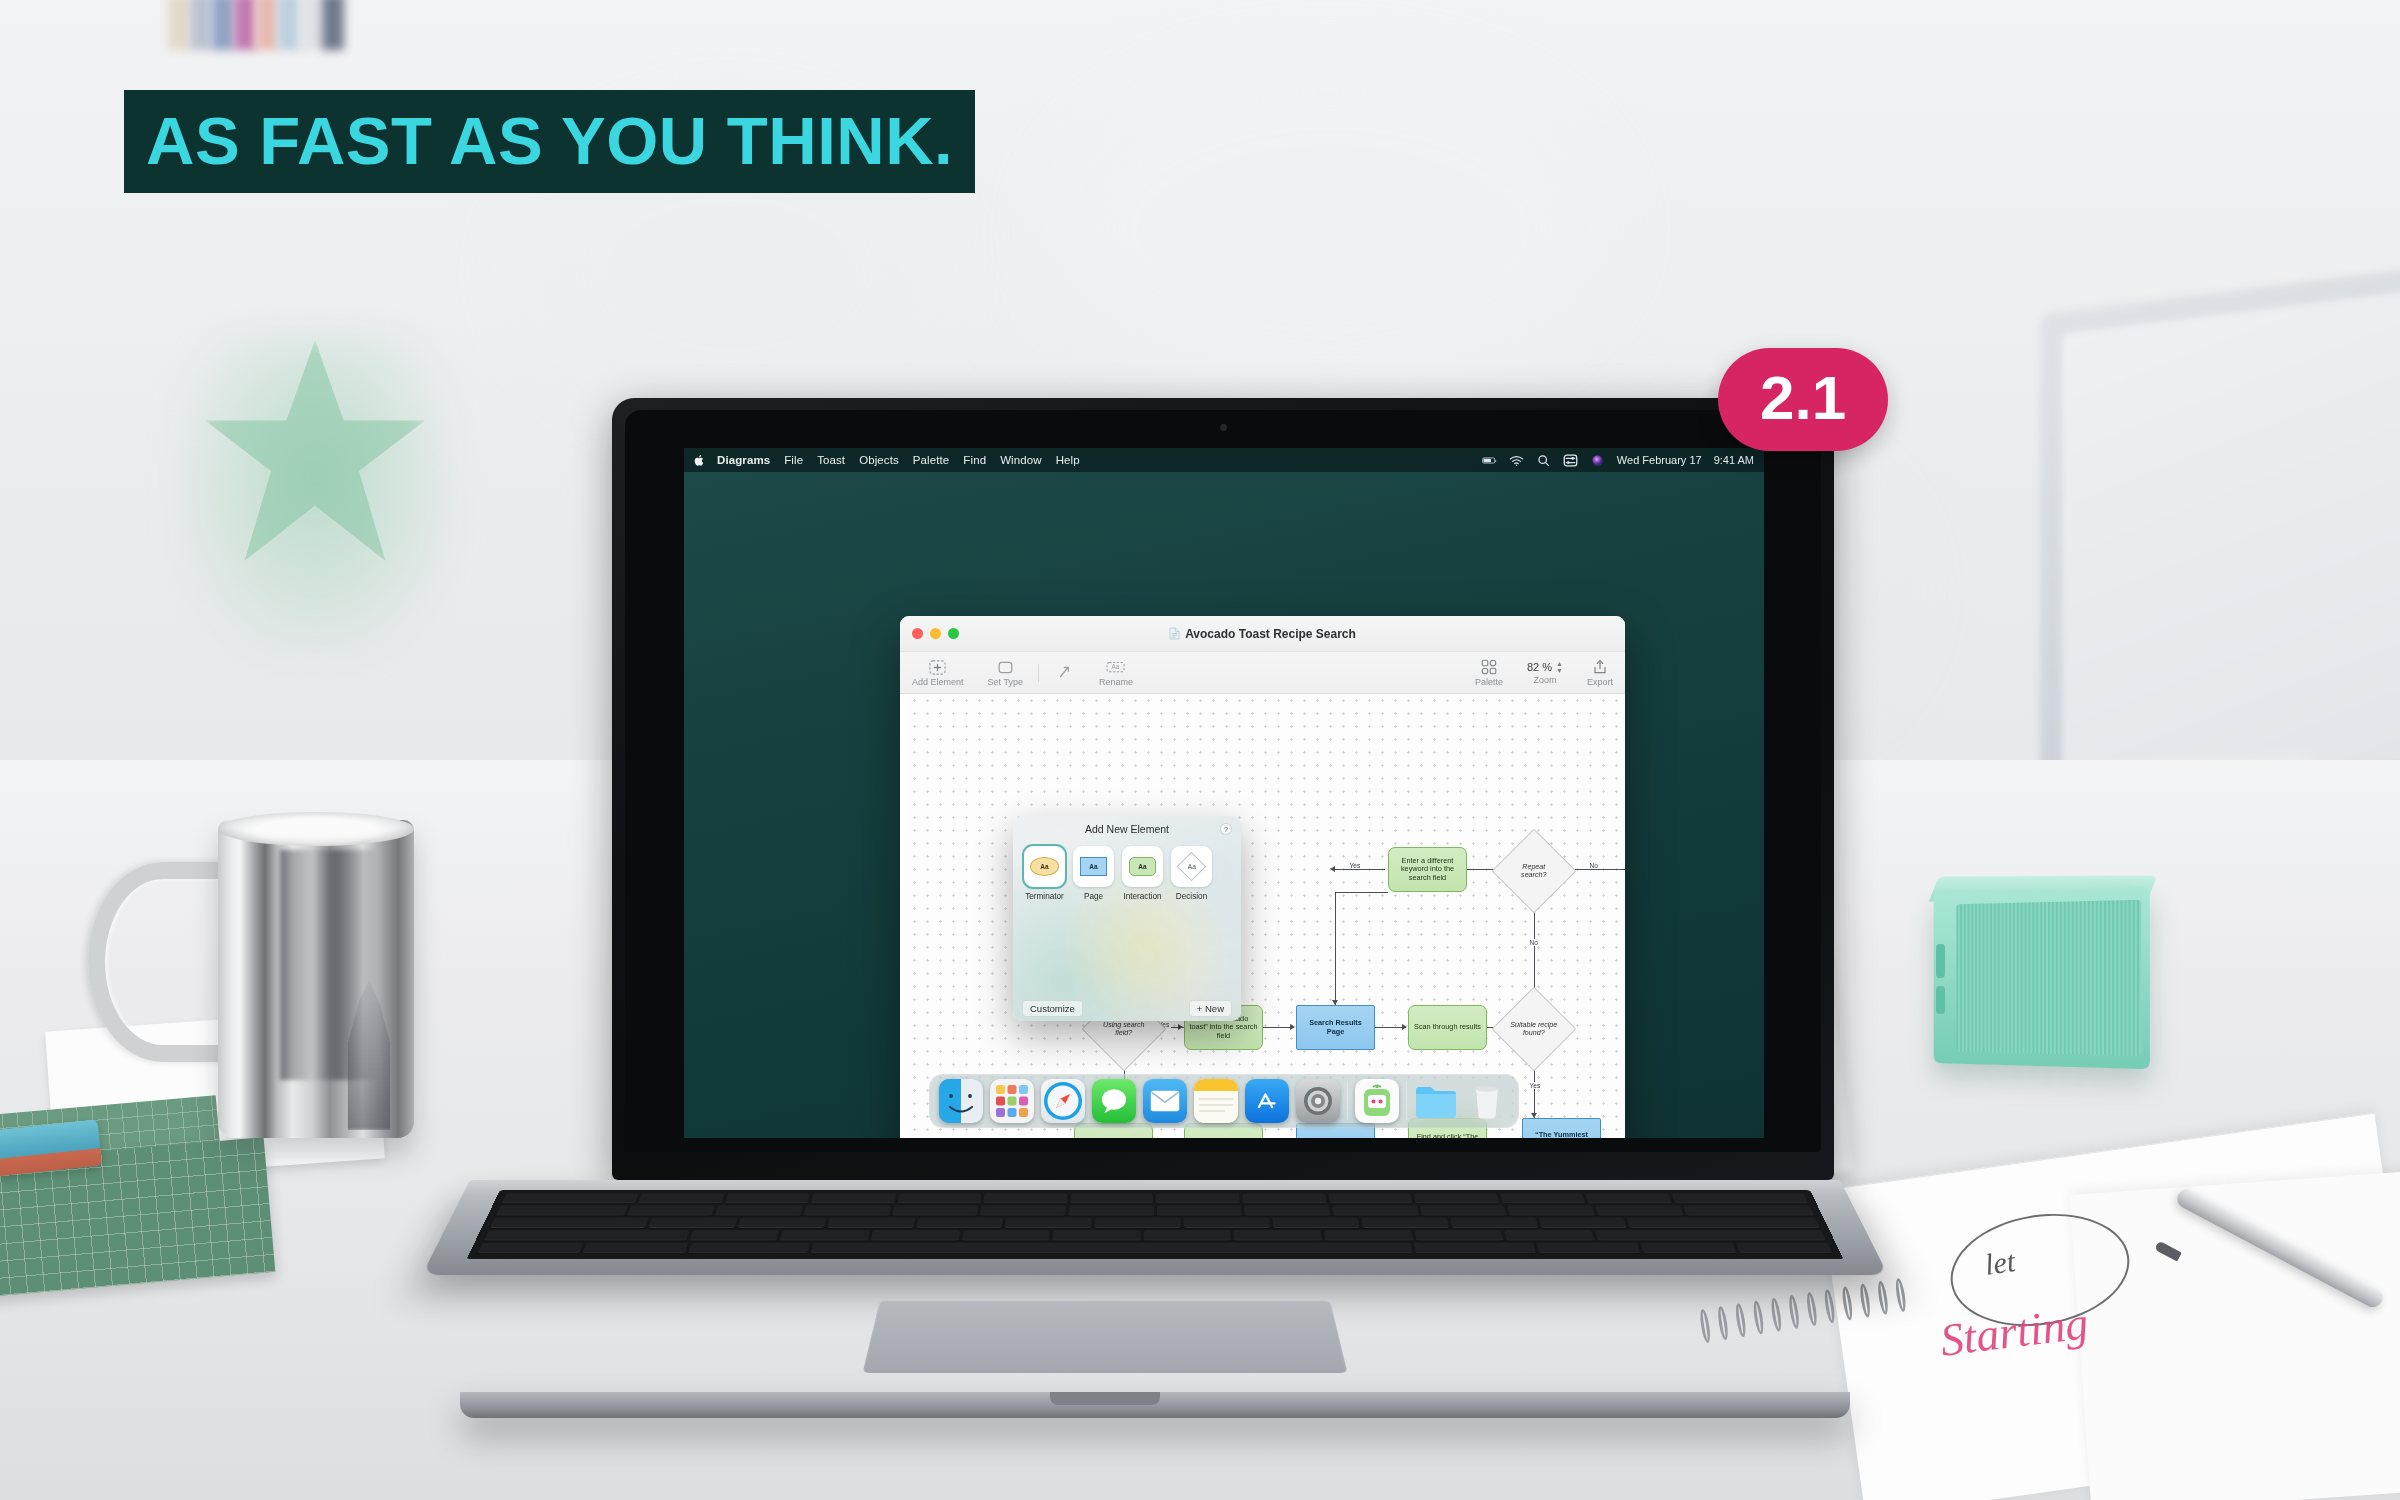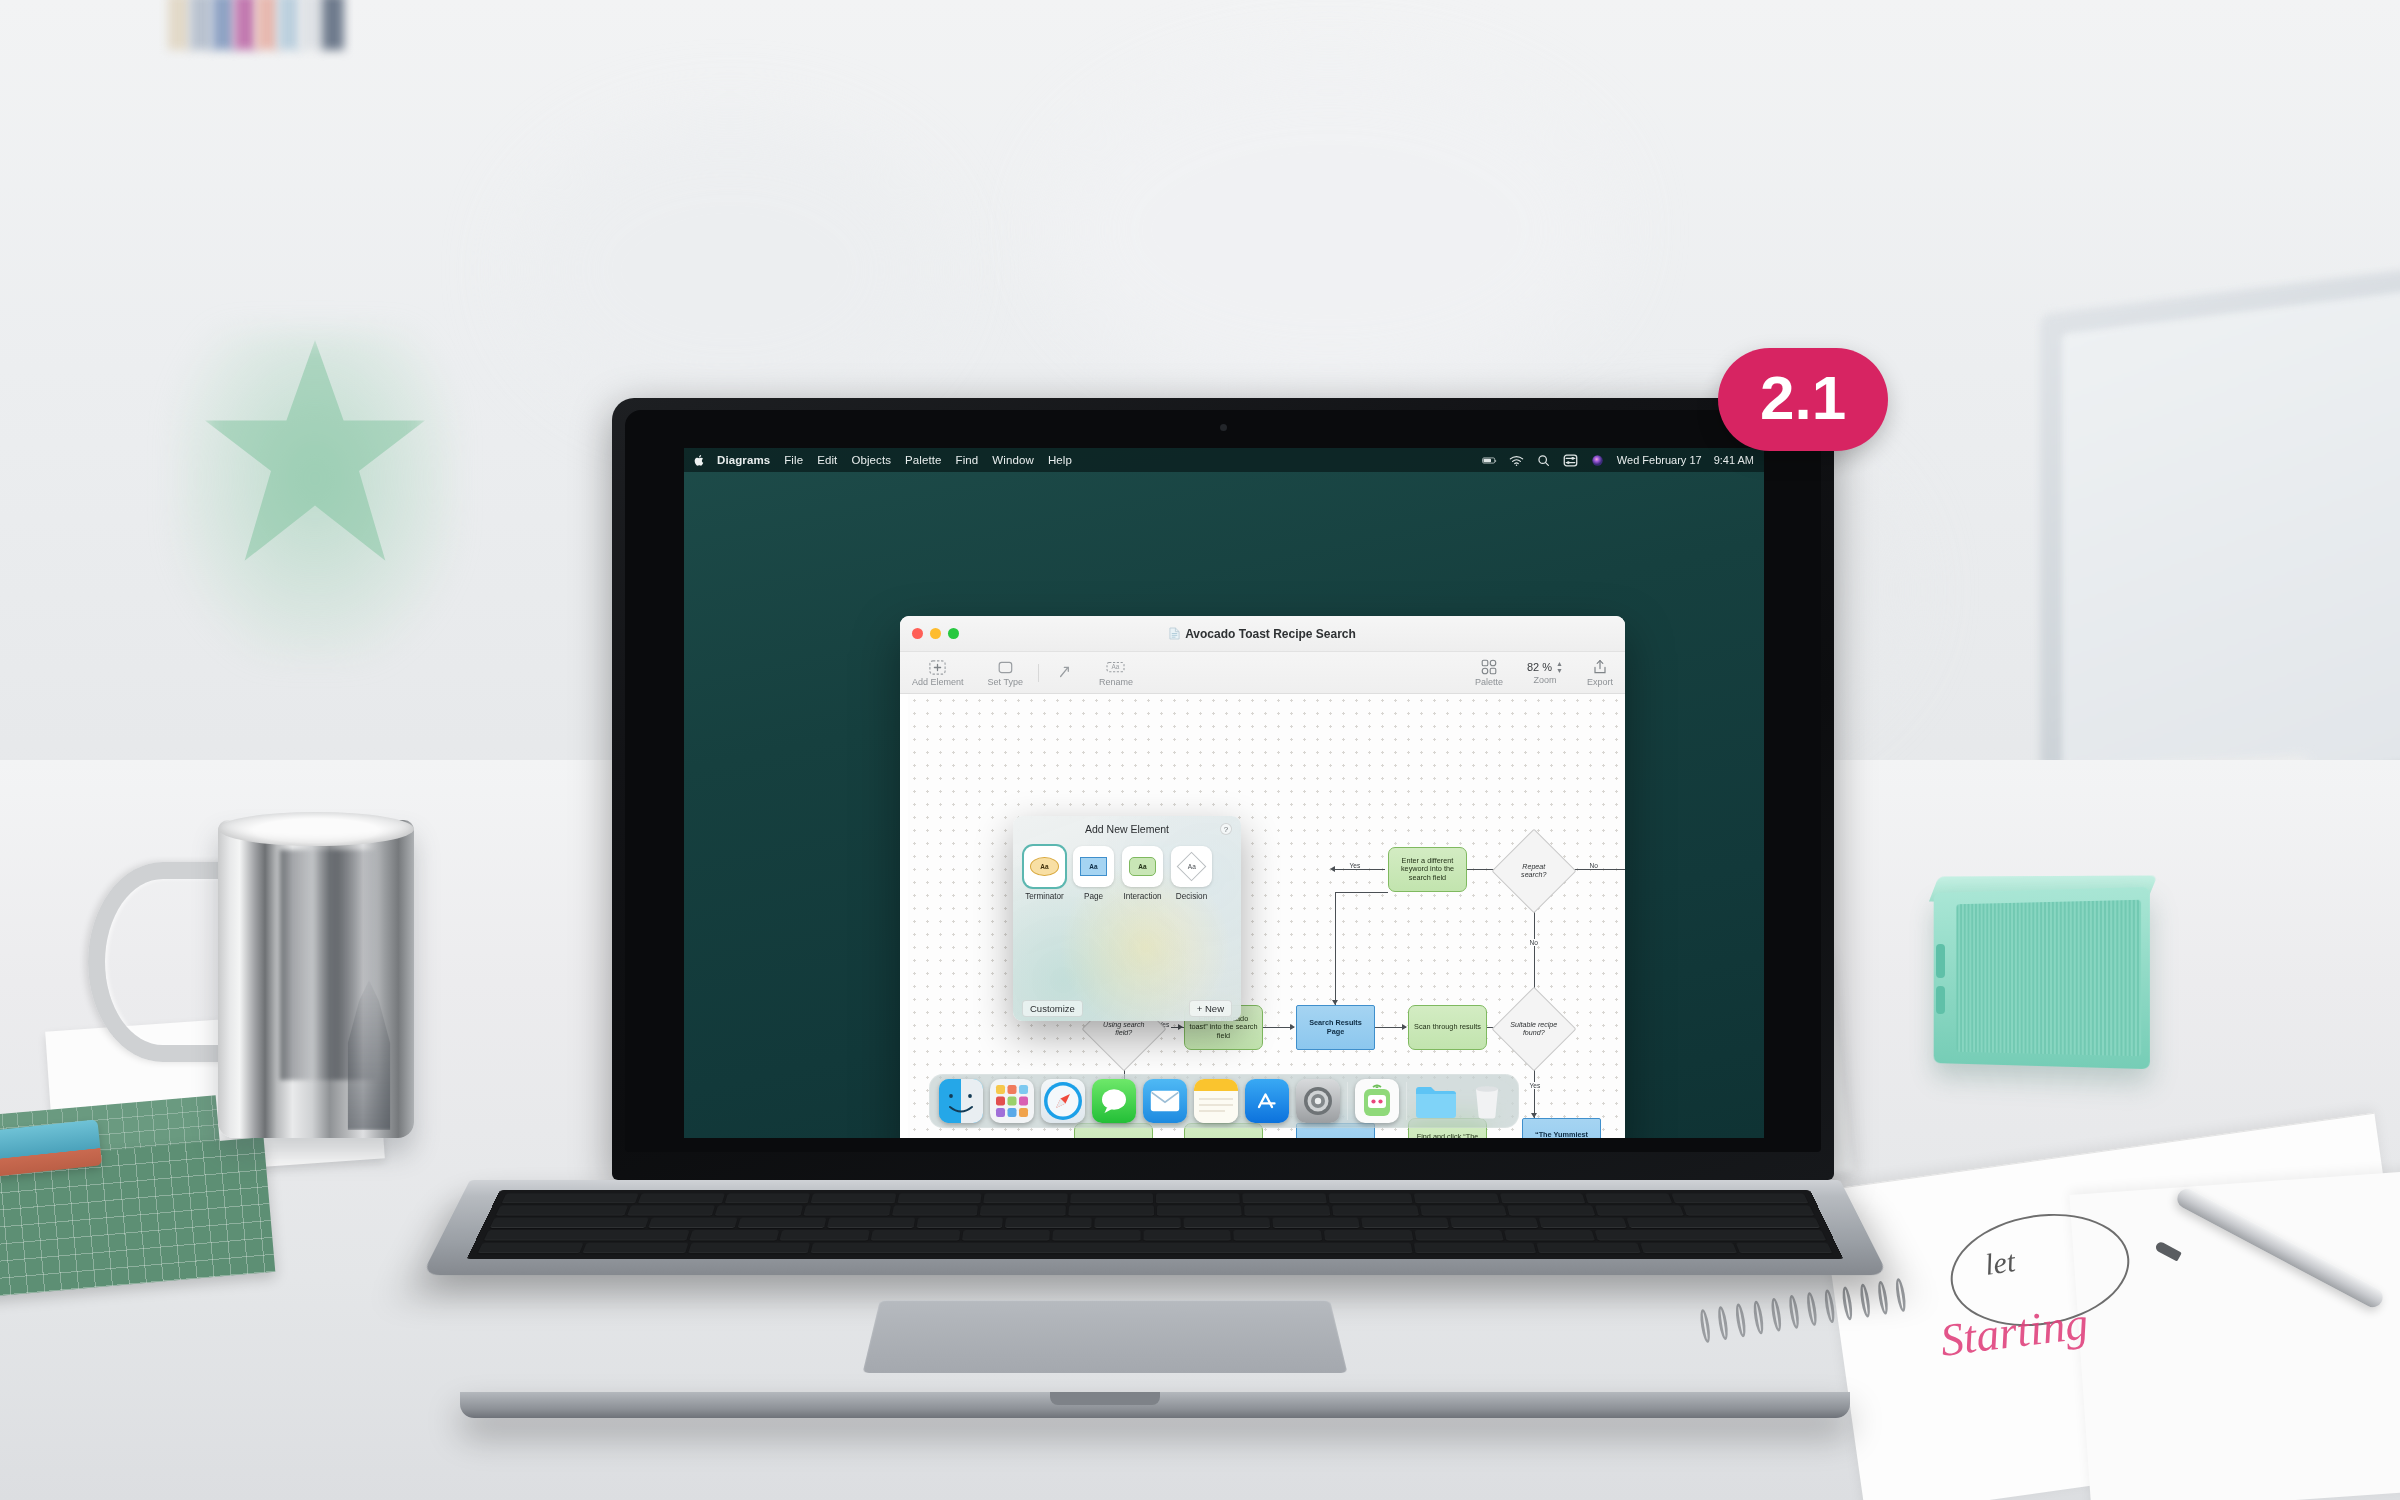--- a/index.html
+++ b/index.html
@@ -549,21 +549,21 @@
   <div class="notch-dot"></div>
 
   <div class="screen">
 
     <div class="menubar">
       <svg class="apple-logo" viewBox="0 0 24 28" fill="#eef2f2">
         <path d="M17.2 14.6c0-3 2.4-4.4 2.5-4.5-1.4-2-3.5-2.3-4.3-2.3-1.8-.2-3.5 1.1-4.4 1.1-.9 0-2.3-1-3.8-1C5.3 7.9 3.4 9 2.4 10.8c-2 3.5-.5 8.7 1.5 11.5 1 1.4 2.1 2.9 3.6 2.9 1.4-.1 2-.9 3.7-.9s2.2.9 3.8.9c1.6 0 2.6-1.4 3.5-2.8 1.1-1.6 1.6-3.2 1.6-3.3-.1 0-3-1.2-3-4.5zM14.3 5.9c.8-1 1.3-2.3 1.2-3.7-1.2.1-2.6.8-3.5 1.8-.7.9-1.3 2.3-1.2 3.6 1.3.1 2.7-.7 3.5-1.7z"></path>
       </svg>
       <span class="mi app">Diagrams</span>
       <span class="mi">File</span>
-      <span class="mi">Edit</span>
+      <span class="mi">Toast</span>
       <span class="mi">Objects</span>
       <span class="mi">Palette</span>
       <span class="mi">Find</span>
       <span class="mi">Window</span>
       <span class="mi">Help</span>
 
       <div class="menu-right">
         <svg class="mb-icon" viewBox="0 0 26 13">
           <rect x="1" y="2" width="21" height="9" rx="2.4" fill="none" stroke="#dfe5e5" stroke-width="1.2"></rect>
           <rect x="2.6" y="3.6" width="13" height="5.8" rx="1.3" fill="#dfe5e5"></rect>
@@ -1019,15 +1019,16 @@
         <div class="key" style="flex:1"></div>
     </div>
   </div>
   <div class="trackpad"></div>
   <div class="base-front"></div>
   <div class="base-notch"></div>
 </div>
 
 <div class="headline-wrap">
   <br>
+  <div class="hl-line hl2">AS FAST AS YOU THINK.</div>
 </div>
 
 <div class="badge">2.1</div>
 
 </body></html>

